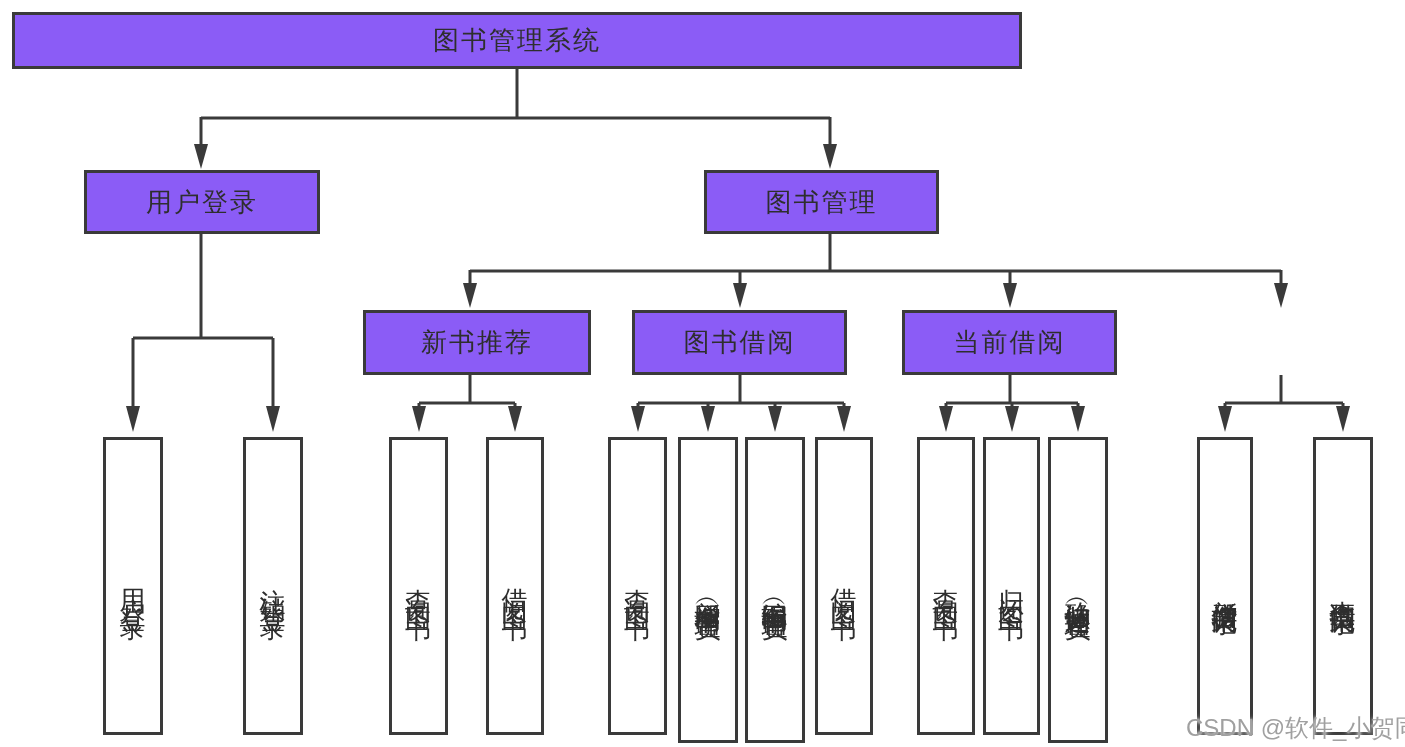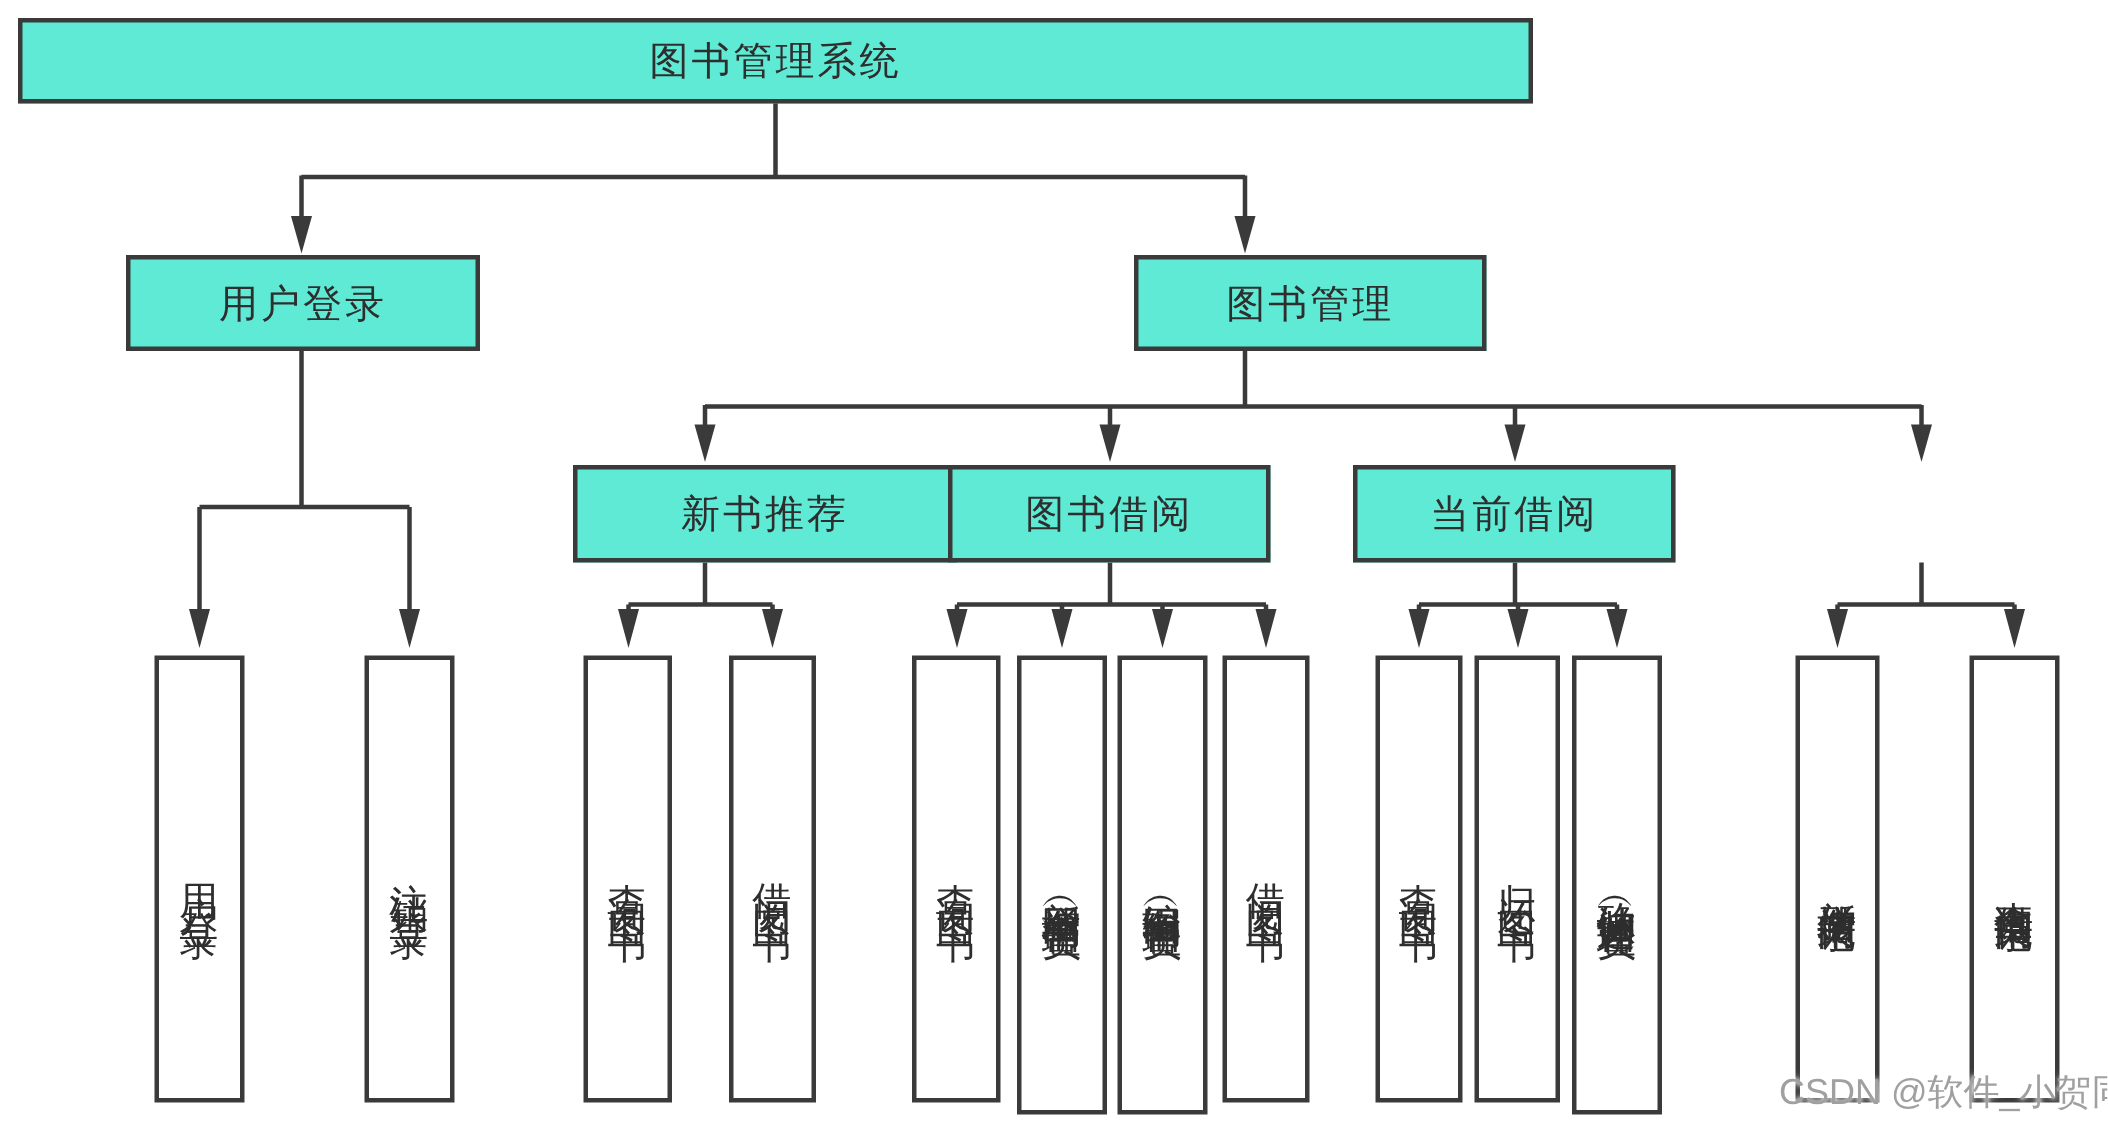--- a/index.html
+++ b/index.html
@@ -2,21 +2,21 @@
 <html><head>
 <meta charset="utf-8">
 <style>
   html,body{margin:0;padding:0;background:#ffffff;}
   .canvas{
     position:relative;width:1405px;height:747px;background:#ffffff;
     font-family:"Liberation Sans",sans-serif;color:#2e2e2e;overflow:hidden;
   }
   svg.connectors{position:absolute;left:0;top:0;width:1405px;height:747px;}
   .hbox{
-    position:absolute;border:3px solid #3a3a3a;background:#5eead4;
+    position:absolute;border:3px solid #3a3a3a;background:#8b5cf6;
     box-sizing:border-box;display:flex;align-items:center;justify-content:center;
     font-size:26px;letter-spacing:2px;white-space:nowrap;z-index:2;
   }
   .vbox{
     position:absolute;border:3px solid #3a3a3a;background:#ffffff;
     box-sizing:border-box;display:flex;align-items:center;justify-content:center;
     writing-mode:vertical-rl;text-orientation:mixed;
     font-size:26px;letter-spacing:9px;z-index:2;line-height:1;
   }
   .vbox.long{letter-spacing:2px;}
@@ -60,23 +60,23 @@
       <polygon points="1005,406 1019,406 1012,432"></polygon>
       <polygon points="1071,406 1085,406 1078,432"></polygon>
       <polygon points="1218,406 1232,406 1225,432"></polygon>
       <polygon points="1336,406 1350,406 1343,432"></polygon>
     </g>
   </svg>
 
   <div class="hbox" style="left:12px;top:12px;width:1010px;height:57px">图书管理系统</div>
 
   <div class="hbox" style="left:84px;top:170px;width:236px;height:64px">用户登录</div>
-  <div class="hbox" style="left:756px;top:170px;width:235px;height:64px">图书管理</div>
+  <div class="hbox" style="left:704px;top:170px;width:235px;height:64px">图书管理</div>
 
-  <div class="hbox" style="left:382px;top:310px;width:256px;height:65px">新书推荐</div>
+  <div class="hbox" style="left:363px;top:310px;width:228px;height:65px">新书推荐</div>
   <div class="hbox" style="left:902px;top:310px;width:215px;height:65px">当前借阅</div>
   <div class="hbox" style="left:632px;top:310px;width:215px;height:65px">图书借阅</div>
 
   <div class="vbox" style="left:103px;top:437px;width:60px;height:298px">用户登录</div>
   <div class="vbox" style="left:243px;top:437px;width:60px;height:298px">注销登录</div>
 
   <div class="vbox" style="left:389px;top:437px;width:59px;height:298px">查询图书</div>
   <div class="vbox" style="left:486px;top:437px;width:58px;height:298px">借阅图书</div>
 
   <div class="vbox" style="left:608px;top:437px;width:59px;height:298px">查询图书</div>

